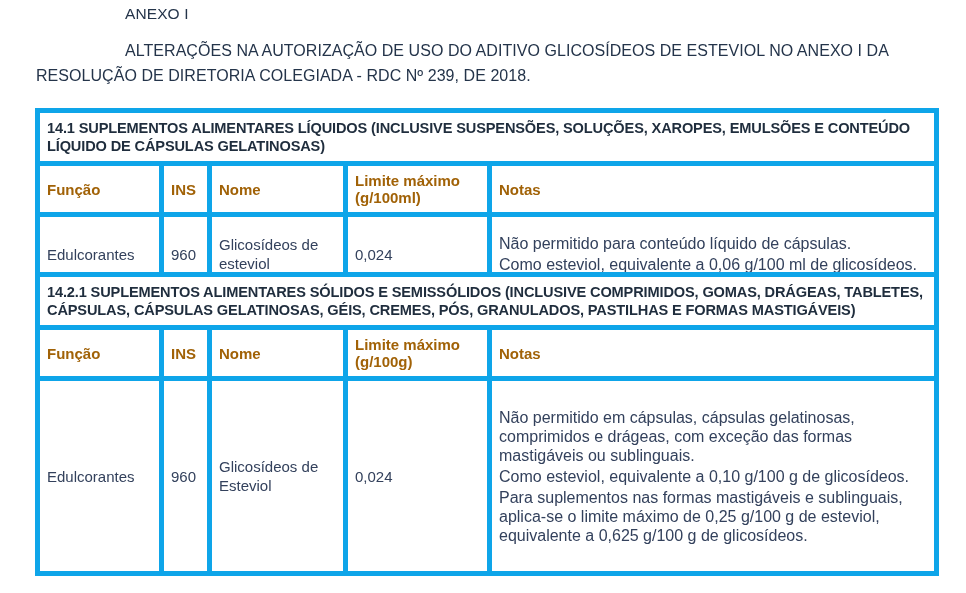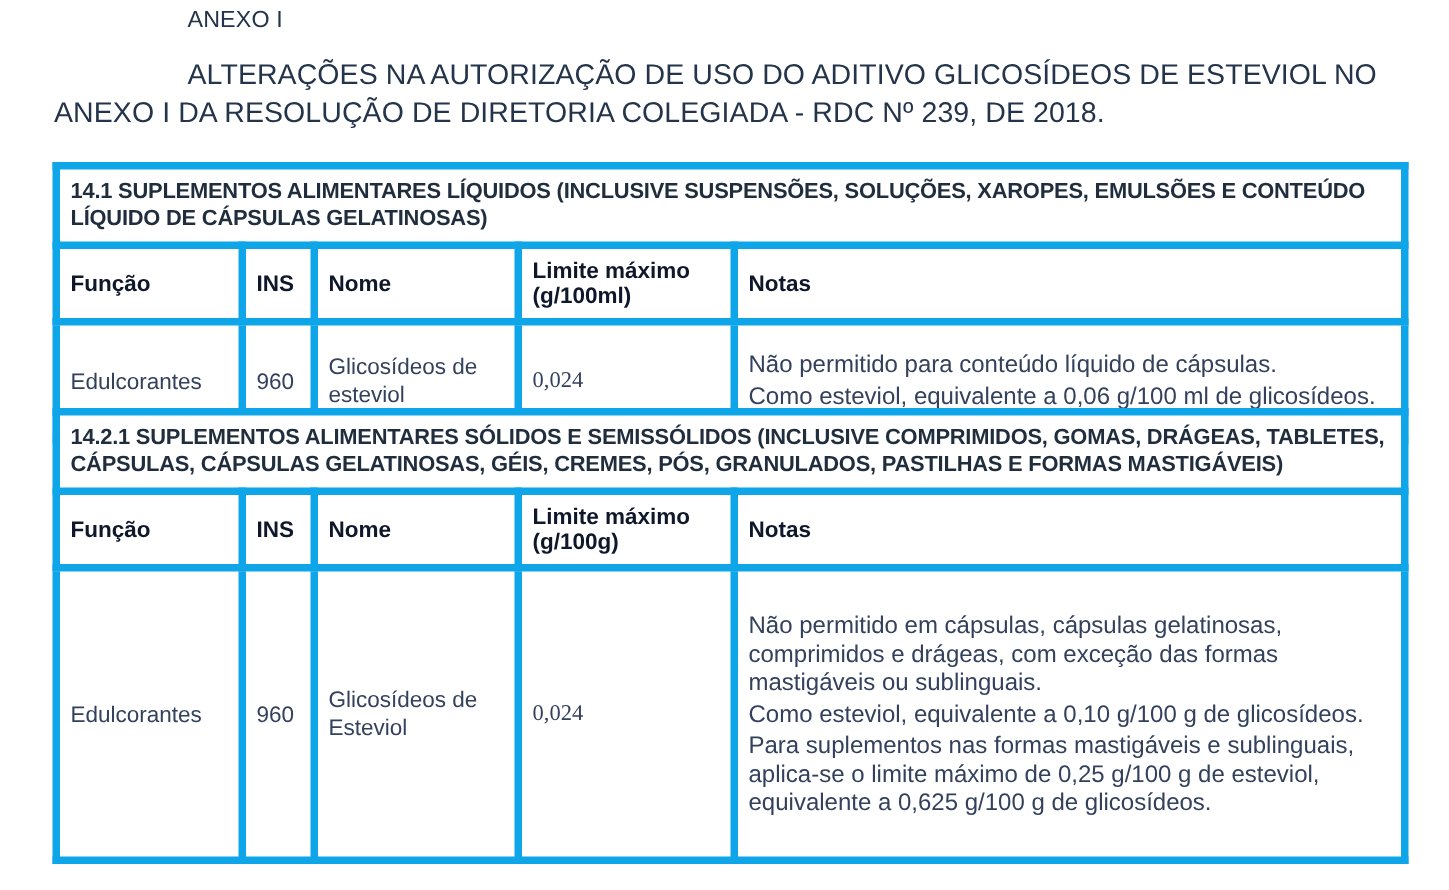--- a/index.html
+++ b/index.html
@@ -35,21 +35,21 @@
     color: #24344a;
     text-indent: 89px;
     letter-spacing: 0.1px;
   }
 
   .doc-subheading {
     position: absolute;
     left: 36px;
     top: 38px;
     width: 902px;
-    font-size: 19px;
+    font-size: 16px;
     line-height: 25px;
     color: #24344a;
     text-indent: 89px;
     text-align: left;
     letter-spacing: 0.05px;
   }
 
   
   .data-table {
     position: absolute;
@@ -79,37 +79,37 @@
     color: #1f2d3d;
     padding: 8px 8px 9px 8px;
     letter-spacing: -0.15px;
   }
 
   
   .col-head {
     font-weight: bold;
     font-size: 15px;
     line-height: 17px;
-    color: #0f172a;
+    color: #a16207;
     padding: 9px 8px;
     vertical-align: middle;
   }
   .col-head .head-line { display: block; }
 
   
   .cell {
     font-size: 15px;
     line-height: 19px;
     color: #33415c;
     font-weight: normal;
   }
   .cell-funcao { padding-left: 9px; }
   .cell-ins    { padding-left: 8px; }
   .cell-nome   { padding-left: 9px; }
-  .cell-limite { padding-left: 9px; font-family: Liberation Serif, serif; }
+  .cell-limite { padding-left: 9px; }
 
   .cell-notas {
     padding: 7px 8px 7px 9px;
     vertical-align: top;
   }
   .note-para {
     margin: 0 0 2px 0;
     font-size: 16px;
     line-height: 19px;
     color: #33415c;

